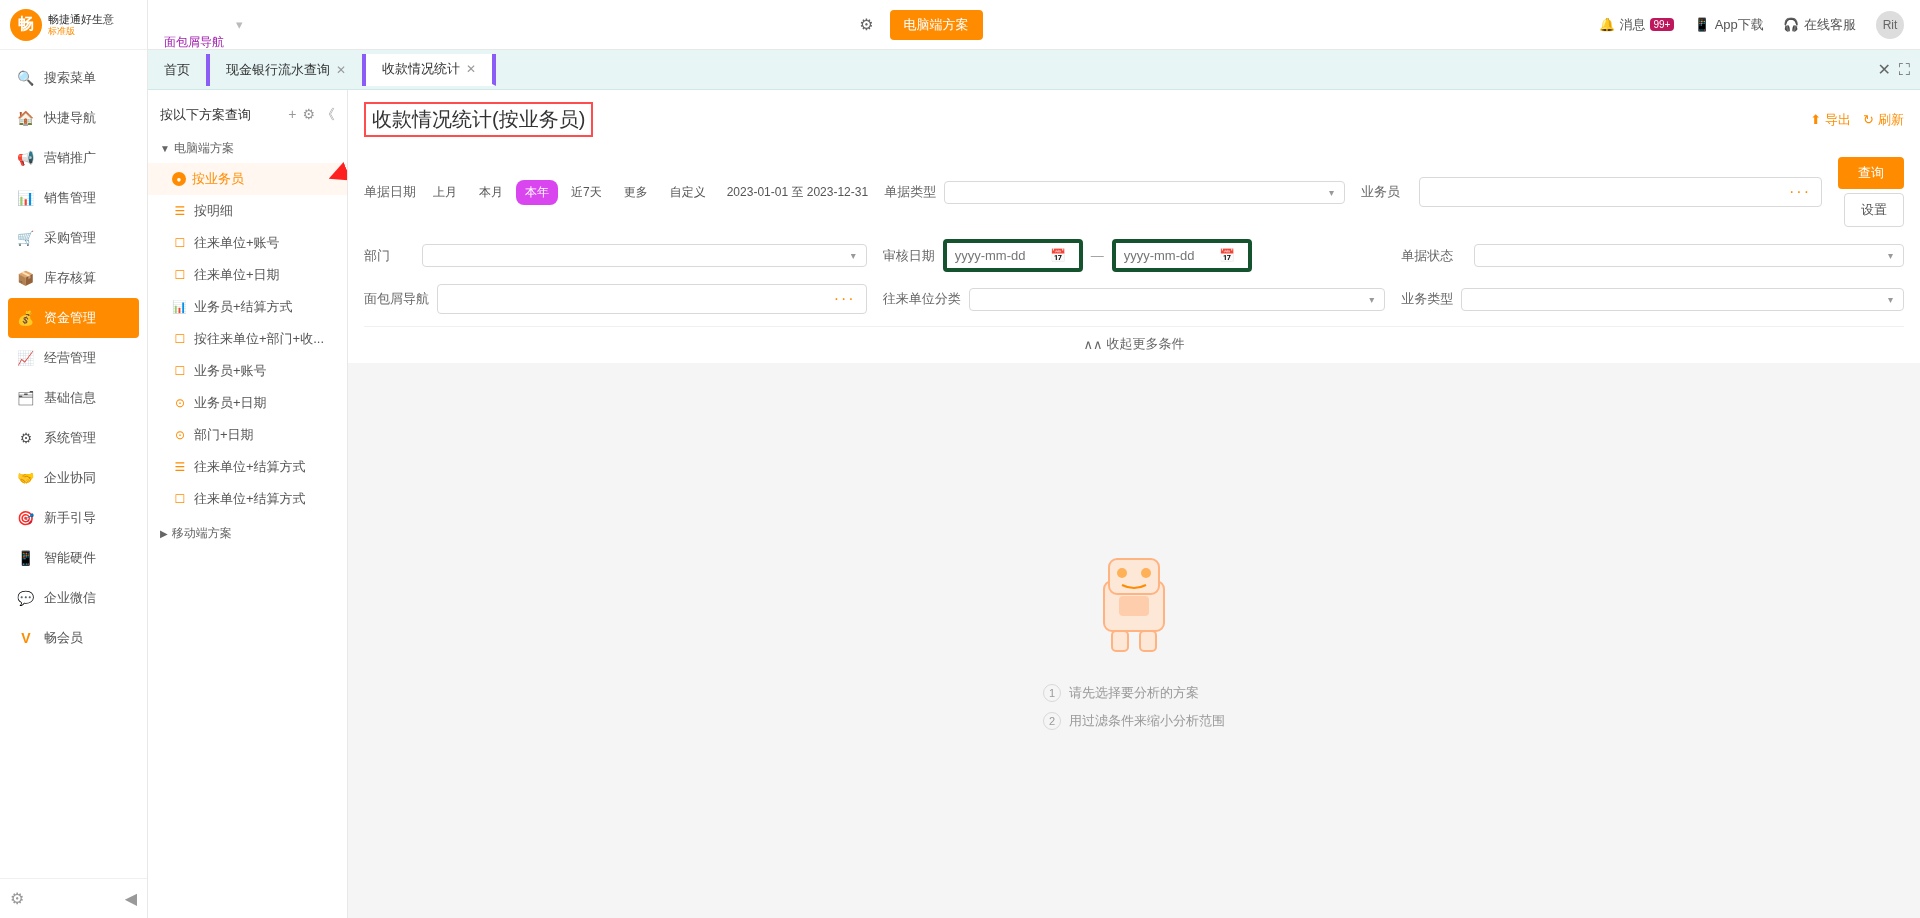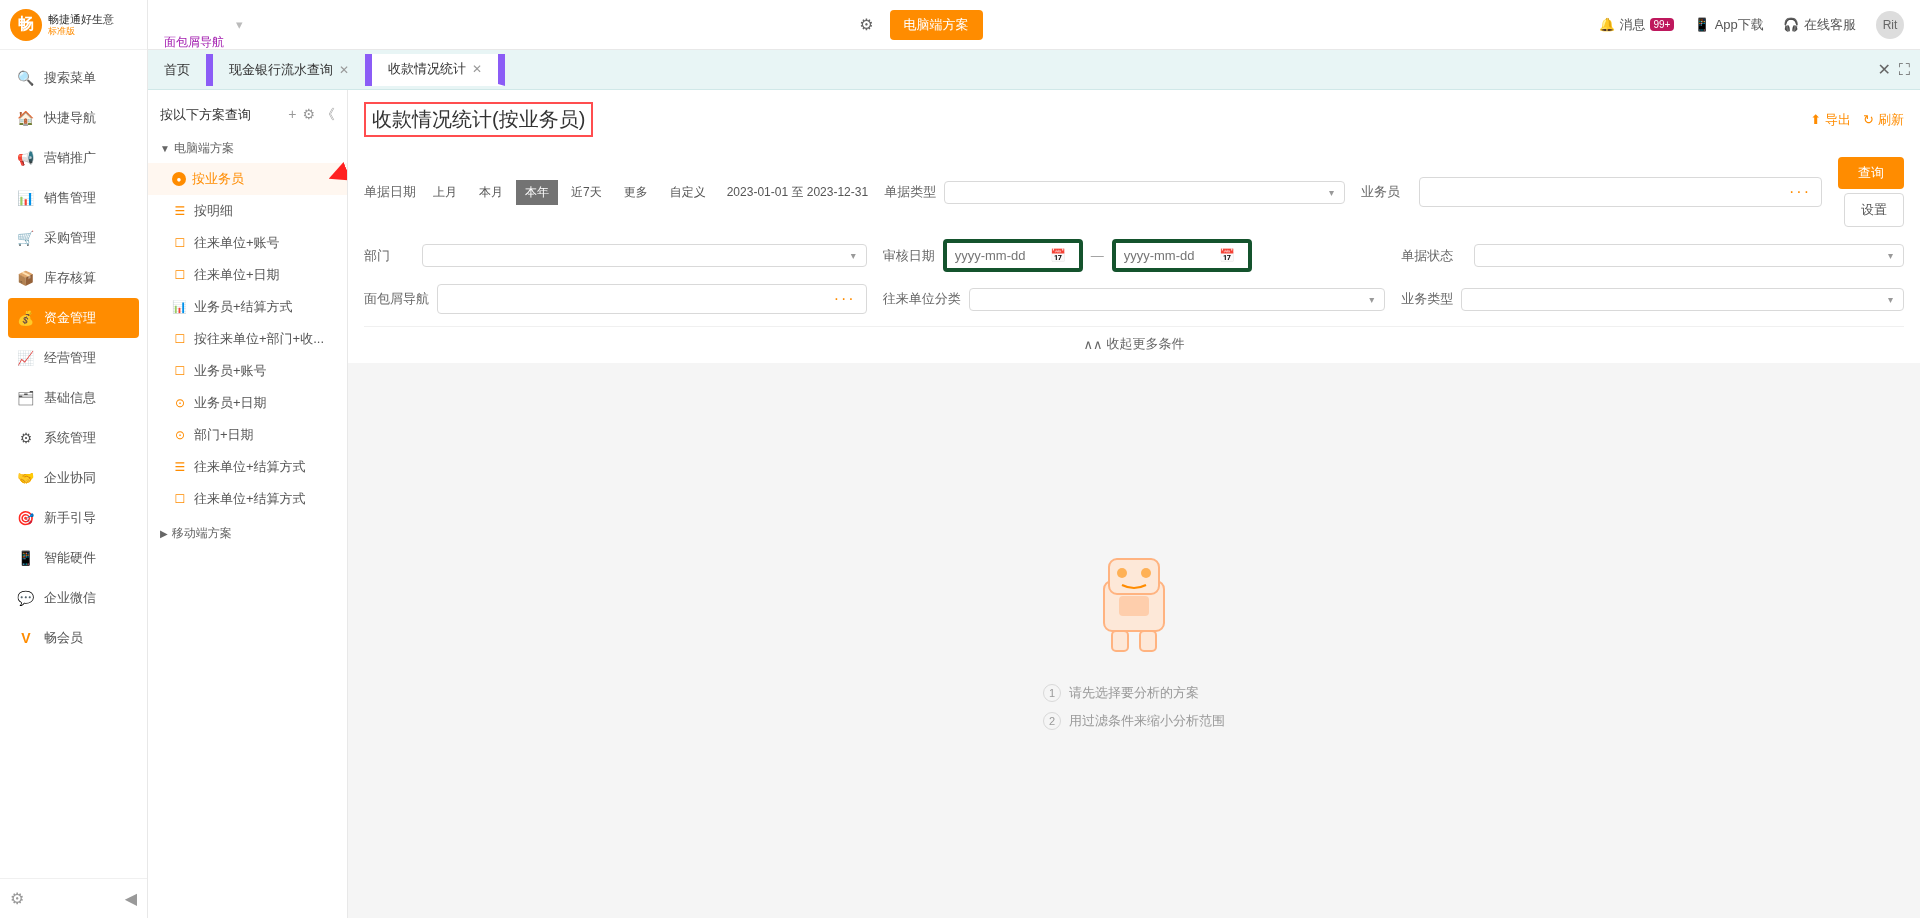--- a/index.html
+++ b/index.html
@@ -29,21 +29,21 @@
     .topbar-actions { display: flex; align-items: center; gap: 16px; }
     .topbar-settings-icon { color: #666; cursor: pointer; font-size: 16px; }
     .trial-btn { background: #ff8c00; color: white; border: none; border-radius: 4px; padding: 6px 14px; cursor: pointer; font-size: 13px; }
     .topbar-right { display: flex; align-items: center; gap: 20px; }
     .topbar-right-item { display: flex; align-items: center; gap: 4px; color: #555; cursor: pointer; font-size: 13px; }
     .badge { background: #be185d; color: white; border-radius: 4px; font-size: 10px; padding: 1px 4px; }
     .user-avatar { width: 28px; height: 28px; border-radius: 50%; background: #ddd; display: flex; align-items: center; justify-content: center; color: #666; font-size: 12px; }
 
     
     .tabbar { height: 40px; background: #e8f5f5; display: flex; align-items: center; border-bottom: 1px solid #d0e8e8; flex-shrink: 0; }
-    .tab { height: 32px; display: flex; align-items: center; padding: 0 16px; cursor: pointer; color: #333; font-size: 13px; border-right: 7px solid #8b5cf6; gap: 6px; }
+    .tab { height: 32px; display: flex; align-items: center; padding: 0 16px; cursor: pointer; color: #333; font-size: 13px; border-right: 4px solid #8b5cf6; gap: 6px; }
     .tab.home { background: #e8f5f5; }
     .tab.active { background: #fff; border-bottom: 2px solid #fff; font-weight: 500; }
     .tab-close { color: #999; font-size: 12px; cursor: pointer; }
     .tabbar-end { flex: 1; display: flex; justify-content: flex-end; align-items: center; padding-right: 10px; gap: 8px; }
     .tabbar-end-icon { color: #666; cursor: pointer; font-size: 16px; }
 
     
     .content { flex: 1; display: flex; overflow: hidden; }
 
     
@@ -66,21 +66,21 @@
     .export-btn { display: flex; align-items: center; gap: 4px; color: #ff8c00; cursor: pointer; font-size: 13px; }
     .refresh-btn { display: flex; align-items: center; gap: 4px; color: #ff8c00; cursor: pointer; font-size: 13px; }
 
     
     .filter-area { background: #fff; padding: 10px 16px; flex-shrink: 0; }
     .filter-row { display: flex; align-items: center; gap: 16px; margin-bottom: 12px; flex-wrap: wrap; }
     .filter-item { display: flex; align-items: center; gap: 8px; }
     .filter-label { color: #666; font-size: 13px; white-space: nowrap; min-width: 50px; }
     .date-tabs { display: flex; align-items: center; gap: 4px; }
     .date-tab { padding: 3px 8px; font-size: 12px; color: #555; cursor: pointer; border: 1px solid transparent; border-radius: 2px; }
-    .date-tab.active { background: #737373; color: white; border-radius: 0; }
+    .date-tab.active { background: #d946ef; color: white; border-radius: 8px; }
     .date-range { font-size: 12px; color: #555; margin-left: 8px; }
     .filter-select { display: flex; align-items: center; gap: 6px; border: 1px solid #d9d9d9; border-radius: 4px; padding: 5px 10px; background: #fff; cursor: pointer; min-width: 180px; justify-content: space-between; }
     .filter-select .placeholder { color: #999; font-size: 13px; }
     .filter-select .arrow-down { color: #999; font-size: 10px; }
     .date-input { display: flex; align-items: center; border: 4px solid #14532d; border-radius: 4px; padding: 5px 8px; background: #fff; gap: 6px; min-width: 140px; }
     .date-input input { border: none; outline: none; color: #999; font-size: 13px; width: 90px; }
     .date-sep { color: #999; }
     .query-btn { background: #ff8c00; color: white; border: none; border-radius: 4px; padding: 7px 20px; cursor: pointer; font-size: 13px; }
     .settings-btn { background: #fff; color: #555; border: 1px solid #d9d9d9; border-radius: 4px; padding: 7px 16px; cursor: pointer; font-size: 13px; display: block; margin-top: 4px; }
 

